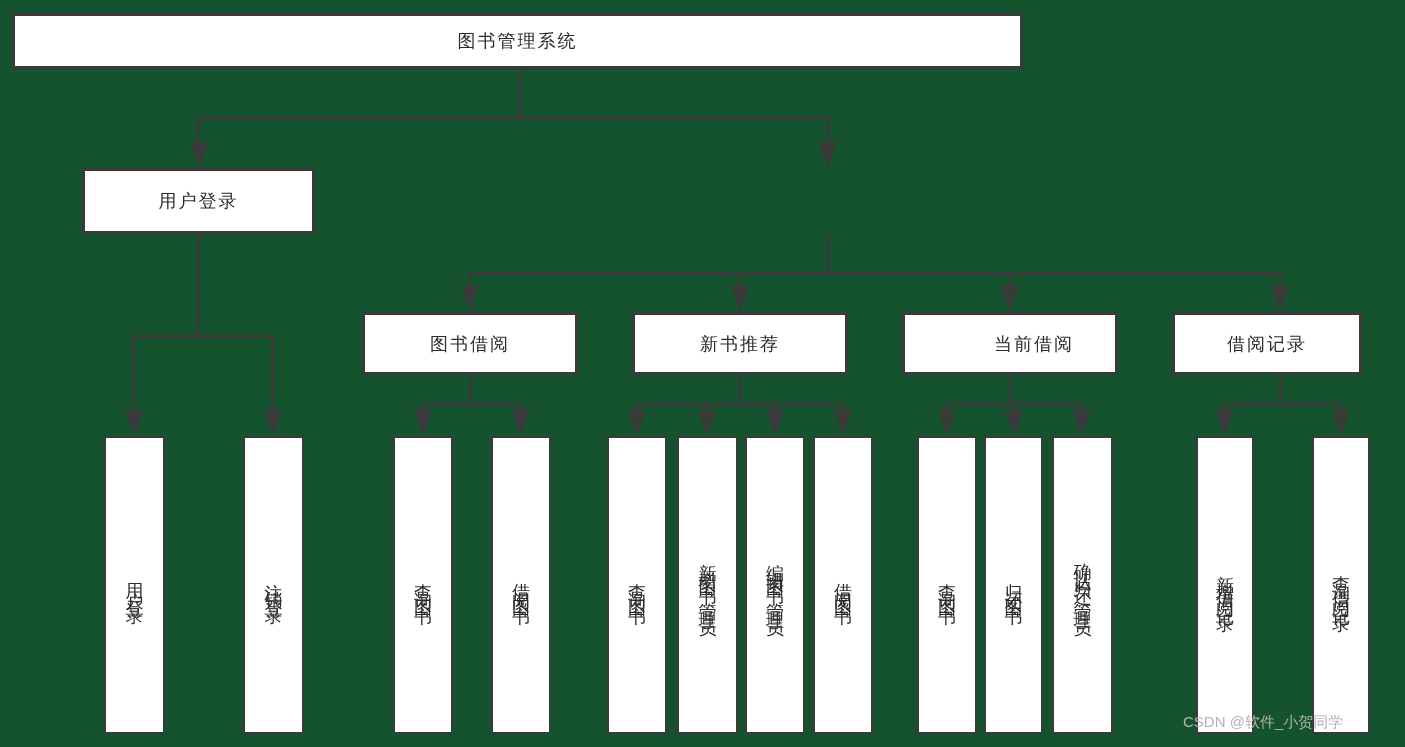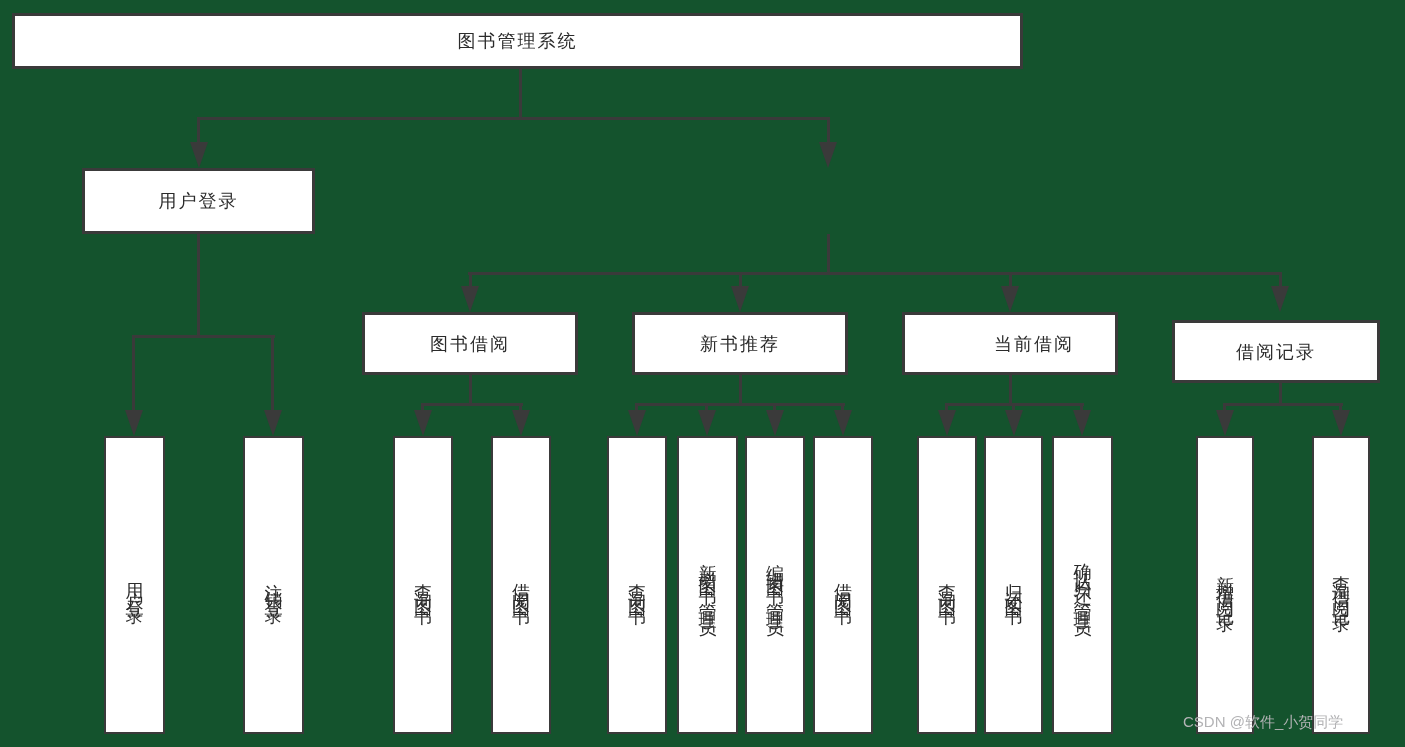--- a/index.html
+++ b/index.html
@@ -84,21 +84,21 @@
   <div class="vl" style="left:1009px;top:272px;height:18px;"></div>
   <div class="vl" style="left:1279px;top:272px;height:18px;"></div>
   <div class="ar" style="left:461px;top:286px;"></div>
   <div class="ar" style="left:731px;top:286px;"></div>
   <div class="ar" style="left:1001px;top:286px;"></div>
   <div class="ar" style="left:1271px;top:286px;"></div>
 
   <div class="bx" style="left:362px;top:312px;width:216px;height:63px;">图书借阅</div>
   <div class="bx" style="left:632px;top:312px;width:216px;height:63px;">新书推荐</div>
   <div class="bx" style="left:902px;top:312px;width:216px;height:63px;padding-left:48px;">当前借阅</div>
-  <div class="bx" style="left:1172px;top:312px;width:208px;height:63px;margin-top:8px;">借阅记录</div>
+  <div class="bx" style="left:1172px;top:312px;width:190px;height:63px;">借阅记录</div>
 
   <div class="vl" style="left:469px;top:375px;height:31px;"></div>
   <div class="hl" style="left:421px;top:403px;width:102px;"></div>
   <div class="vl" style="left:421px;top:403px;height:9px;"></div>
   <div class="vl" style="left:519px;top:403px;height:9px;"></div>
   <div class="ar" style="left:414px;top:410px;"></div>
   <div class="ar" style="left:512px;top:410px;"></div>
 
   <div class="vl" style="left:739px;top:375px;height:31px;"></div>
   <div class="hl" style="left:635px;top:403px;width:210px;"></div>

